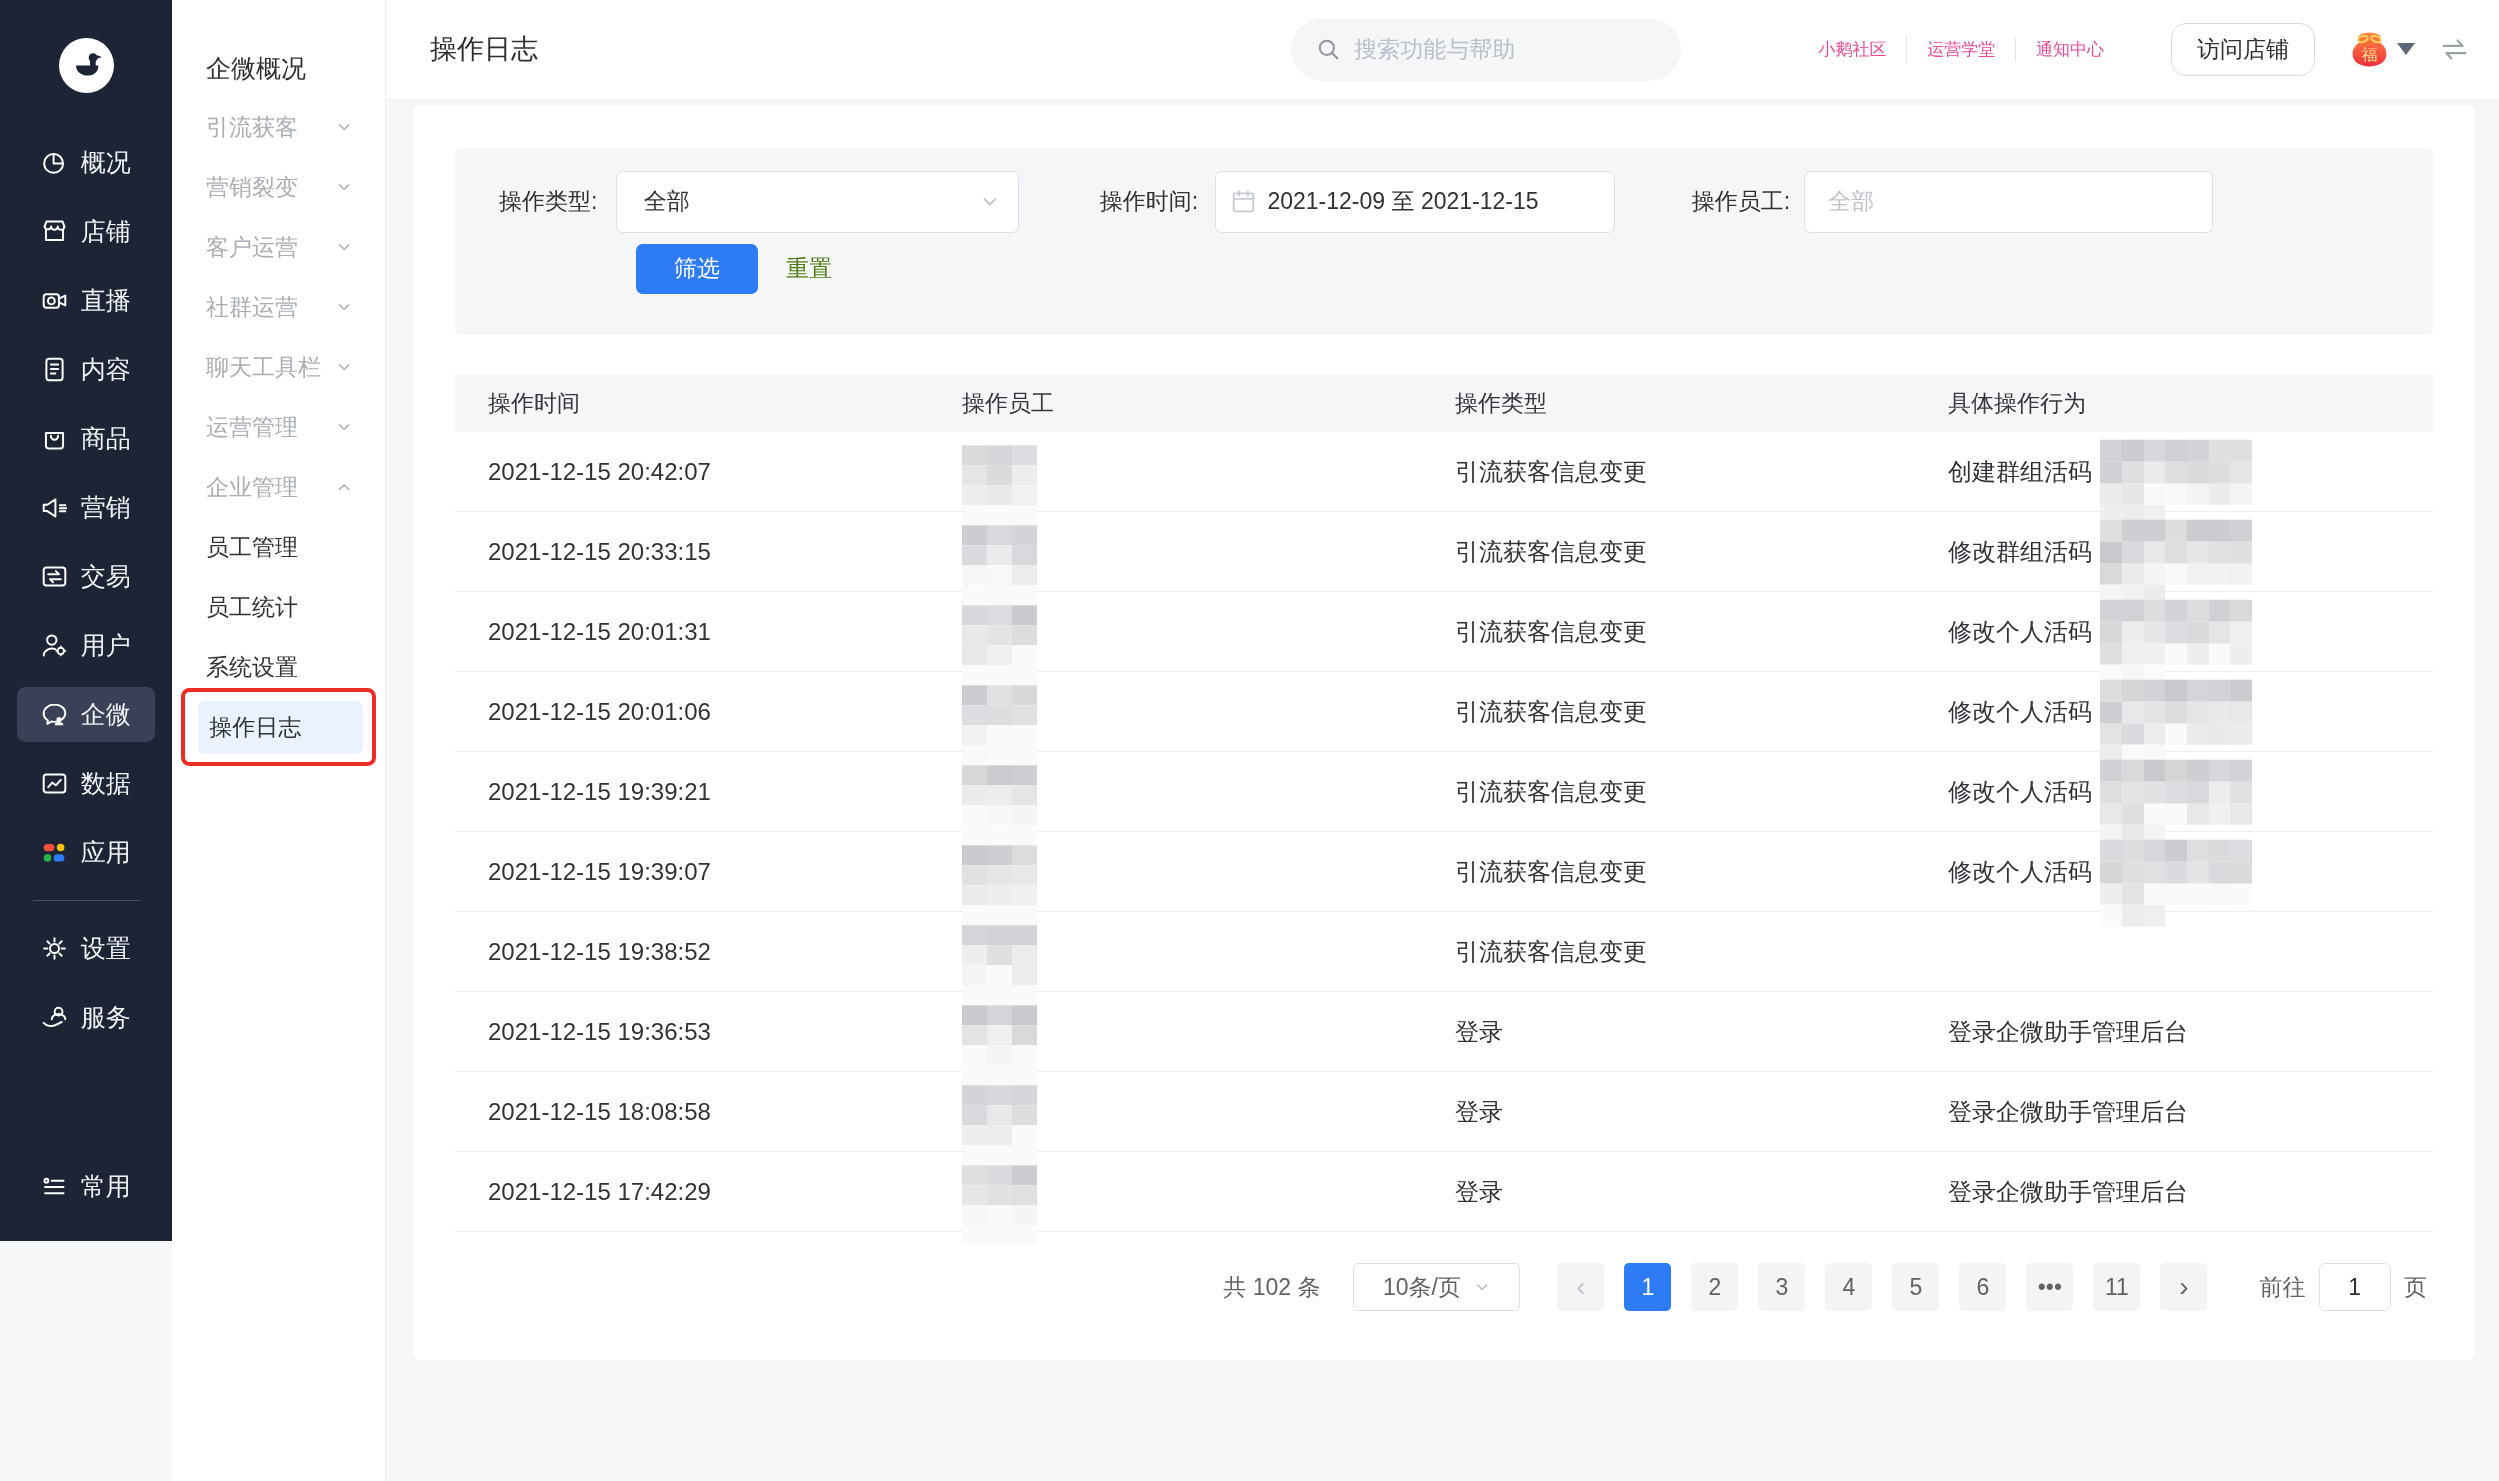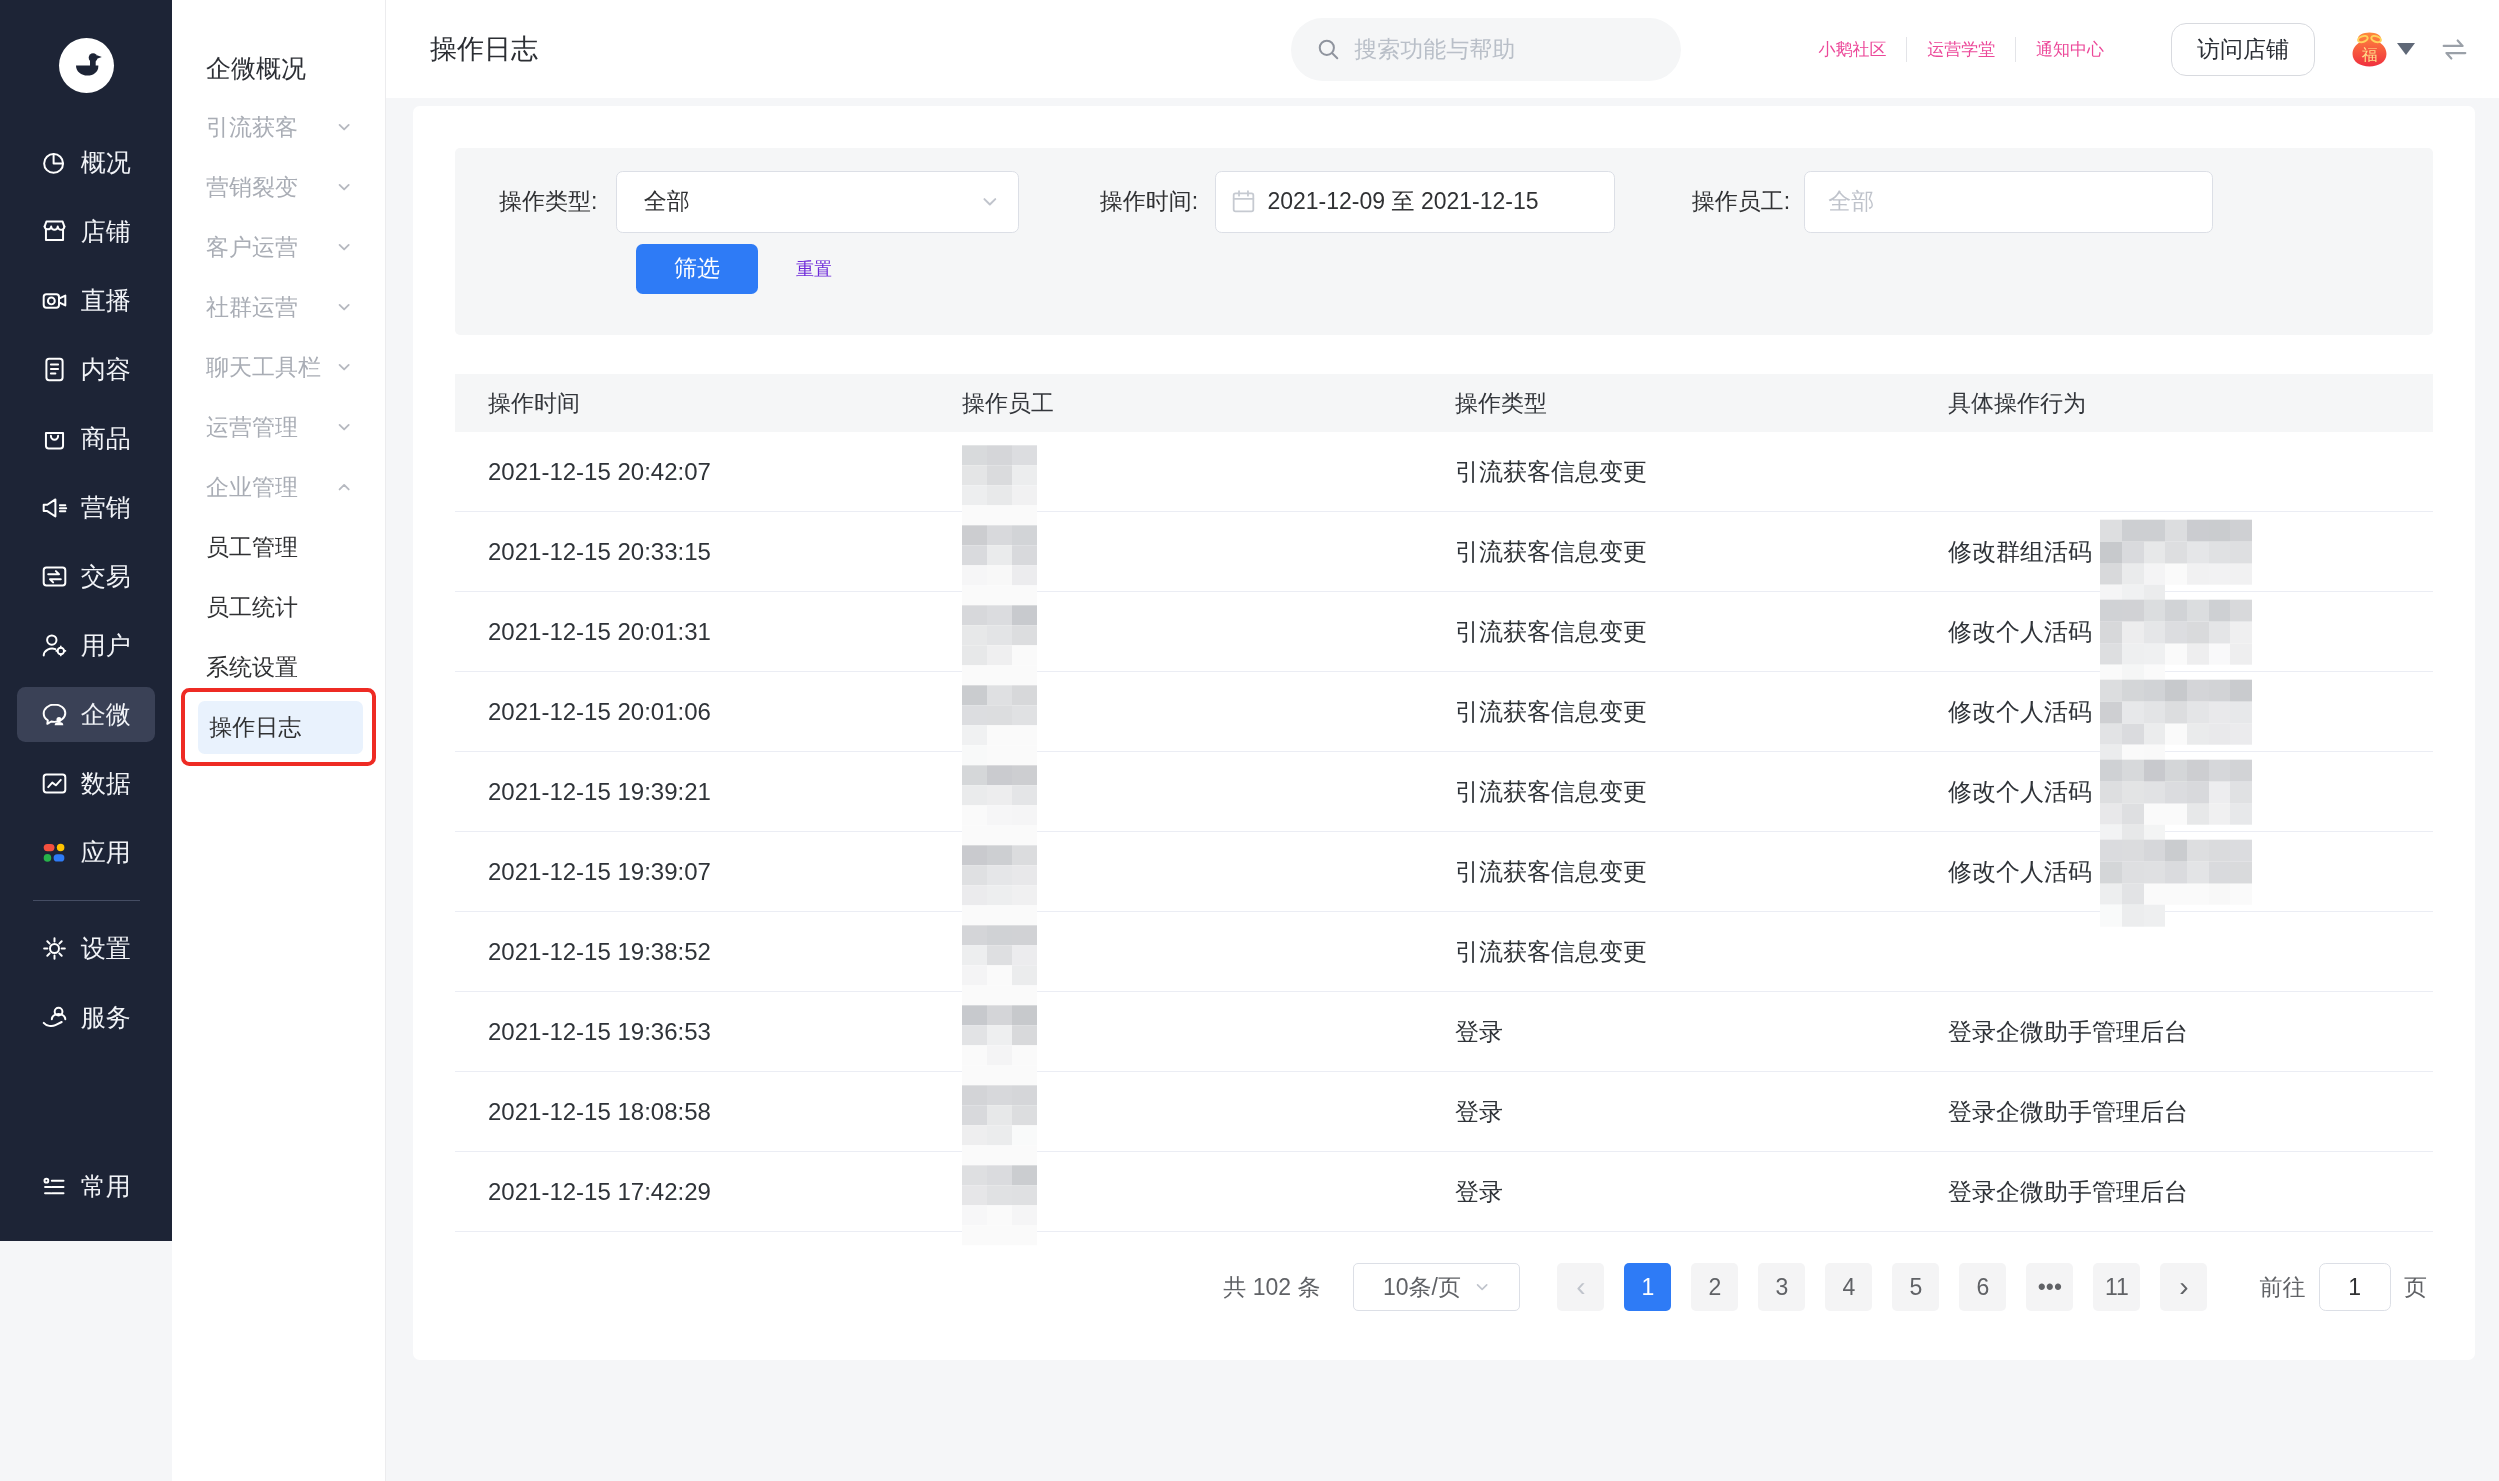--- a/index.html
+++ b/index.html
@@ -82,21 +82,21 @@
               color:#303133; cursor:pointer; }
   .date-box .dtxt { margin-left:11.7px; }
   .l3 { margin-left:77px; }
   .staff-input { margin-left:14px; width:409px; height:62px; background:#fff; border:0.8px solid #dcdfe6;
                  border-radius:6.7px; font-size:23px; color:#303133; padding:0 23px; outline:none;
                  font-family:"Liberation Sans","DejaVu Sans",sans-serif; }
   .staff-input::placeholder { color:#bfc3cb; }
   .f-row2 { display:flex; align-items:center; margin-top:11.7px; }
   .filter-btn { margin-left:181px; width:122px; height:50px; background:#2e7bf6; color:#fff;
                 font-size:23px; border:none; border-radius:6.7px; cursor:pointer; }
-  .reset-link { margin-left:38px; font-size:18px; color:#6d28d9; cursor:pointer; text-decoration:none; }
+  .reset-link { margin-left:28px; font-size:23px; color:#4d7c0f; cursor:pointer; text-decoration:none; }
 
   .table { margin:81px 42px 0 42px; position:relative; }
   .thead { height:58px; background:#f5f6f7; display:flex; align-items:center;
            font-size:23px; color:#33363b; font-weight:500; }
   .c1 { width:507px; padding-left:33px; } .c2 { width:493px; } .c3 { width:493px; } .c4 { flex:1; }
   .trow { height:80px; display:flex; align-items:center; border-bottom:0.8px solid #ebedf4;
           font-size:24px; color:#2f3338; background:#fff; }
   .trow .cell { display:flex; align-items:center; }
   .mosaic { display:flex; flex-wrap:wrap; font-size:0; line-height:0; }
   .mosaic i { display:block; }
@@ -393,20 +393,49 @@
                   <i style="width: 25px; height: 20px; background: rgb(236, 237, 238);"></i>
                   <i style="width: 25px; height: 20px; background: rgb(237, 238, 239);"></i>
                   <i style="width: 25px; height: 20px; background: rgb(232, 233, 234);"></i>
                   <i style="width: 25px; height: 20px; background: rgb(241, 241, 242);"></i>
                   <i style="width: 25px; height: 20px; background: rgb(250, 250, 250);"></i>
                   <i style="width: 25px; height: 20px; background: rgb(250, 250, 250);"></i>
                   <i style="width: 25px; height: 20px; background: rgb(250, 250, 250);"></i>
                 </span>
               </div>
               <div class="cell c3">引流获客信息变更</div>
+              <div class="cell c4">
+                <span>创建群组活码</span>
+                <span class="mosaic m-act" style="width: 173px;">
+                  <i style="width: 21.7px; height: 21.7px; background: rgb(210, 211, 214);"></i>
+                  <i style="width: 21.7px; height: 21.7px; background: rgb(202, 204, 207);"></i>
+                  <i style="width: 21.7px; height: 21.7px; background: rgb(215, 216, 219);"></i>
+                  <i style="width: 21.7px; height: 21.7px; background: rgb(206, 208, 211);"></i>
+                  <i style="width: 21.7px; height: 21.7px; background: rgb(210, 211, 214);"></i>
+                  <i style="width: 21.7px; height: 21.7px; background: rgb(222, 223, 225);"></i>
+                  <i style="width: 21.7px; height: 21.7px; background: rgb(222, 223, 225);"></i>
+                  <i style="width: 21.7px; height: 21.7px; background: rgb(208, 209, 212);"></i>
+                  <i style="width: 21.7px; height: 21.7px; background: rgb(222, 223, 225);"></i>
+                  <i style="width: 21.7px; height: 21.7px; background: rgb(233, 234, 235);"></i>
+                  <i style="width: 21.7px; height: 21.7px; background: rgb(222, 223, 225);"></i>
+                  <i style="width: 21.7px; height: 21.7px; background: rgb(218, 219, 221);"></i>
+                  <i style="width: 21.7px; height: 21.7px; background: rgb(219, 221, 223);"></i>
+                  <i style="width: 21.7px; height: 21.7px; background: rgb(229, 230, 232);"></i>
+                  <i style="width: 21.7px; height: 21.7px; background: rgb(234, 235, 236);"></i>
+                  <i style="width: 21.7px; height: 21.7px; background: rgb(230, 231, 233);"></i>
+                  <i style="width: 21.7px; height: 21.7px; background: rgb(249, 249, 249);"></i>
+                  <i style="width: 21.7px; height: 21.7px; background: rgb(250, 250, 250);"></i>
+                  <i style="width: 21.7px; height: 21.7px; background: rgb(244, 244, 245);"></i>
+                  <i style="width: 21.7px; height: 21.7px; background: rgb(234, 235, 236);"></i>
+                  <i style="width: 21.7px; height: 21.7px; background: rgb(243, 244, 245);"></i>
+                  <i style="width: 21.7px; height: 21.7px; background: rgb(238, 238, 239);"></i>
+                  <i style="width: 21.7px; height: 21.7px; background: rgb(235, 236, 237);"></i>
+                  <i style="width: 21.7px; height: 21.7px; background: rgb(240, 240, 241);"></i>
+                </span>
+              </div>
             </div>
 
             <div class="trow">
               <div class="cell c1">2021-12-15 20:33:15</div>
               <div class="cell c2">
                 <span class="mosaic m-emp" style="width: 75px;">
                   <i style="width: 25px; height: 20px; background: rgb(204, 205, 208);"></i>
                   <i style="width: 25px; height: 20px; background: rgb(216, 217, 220);"></i>
                   <i style="width: 25px; height: 20px; background: rgb(210, 212, 215);"></i>
                   <i style="width: 25px; height: 20px; background: rgb(217, 218, 221);"></i>

